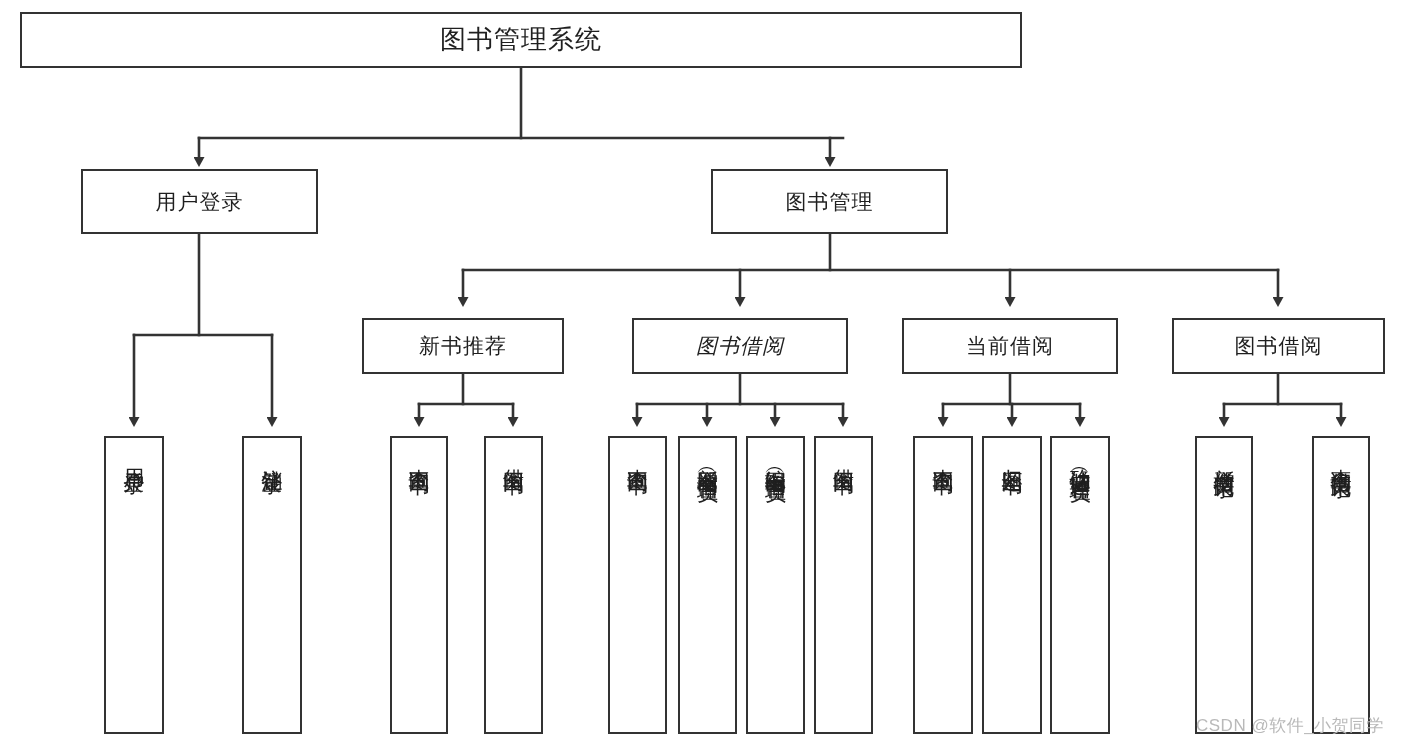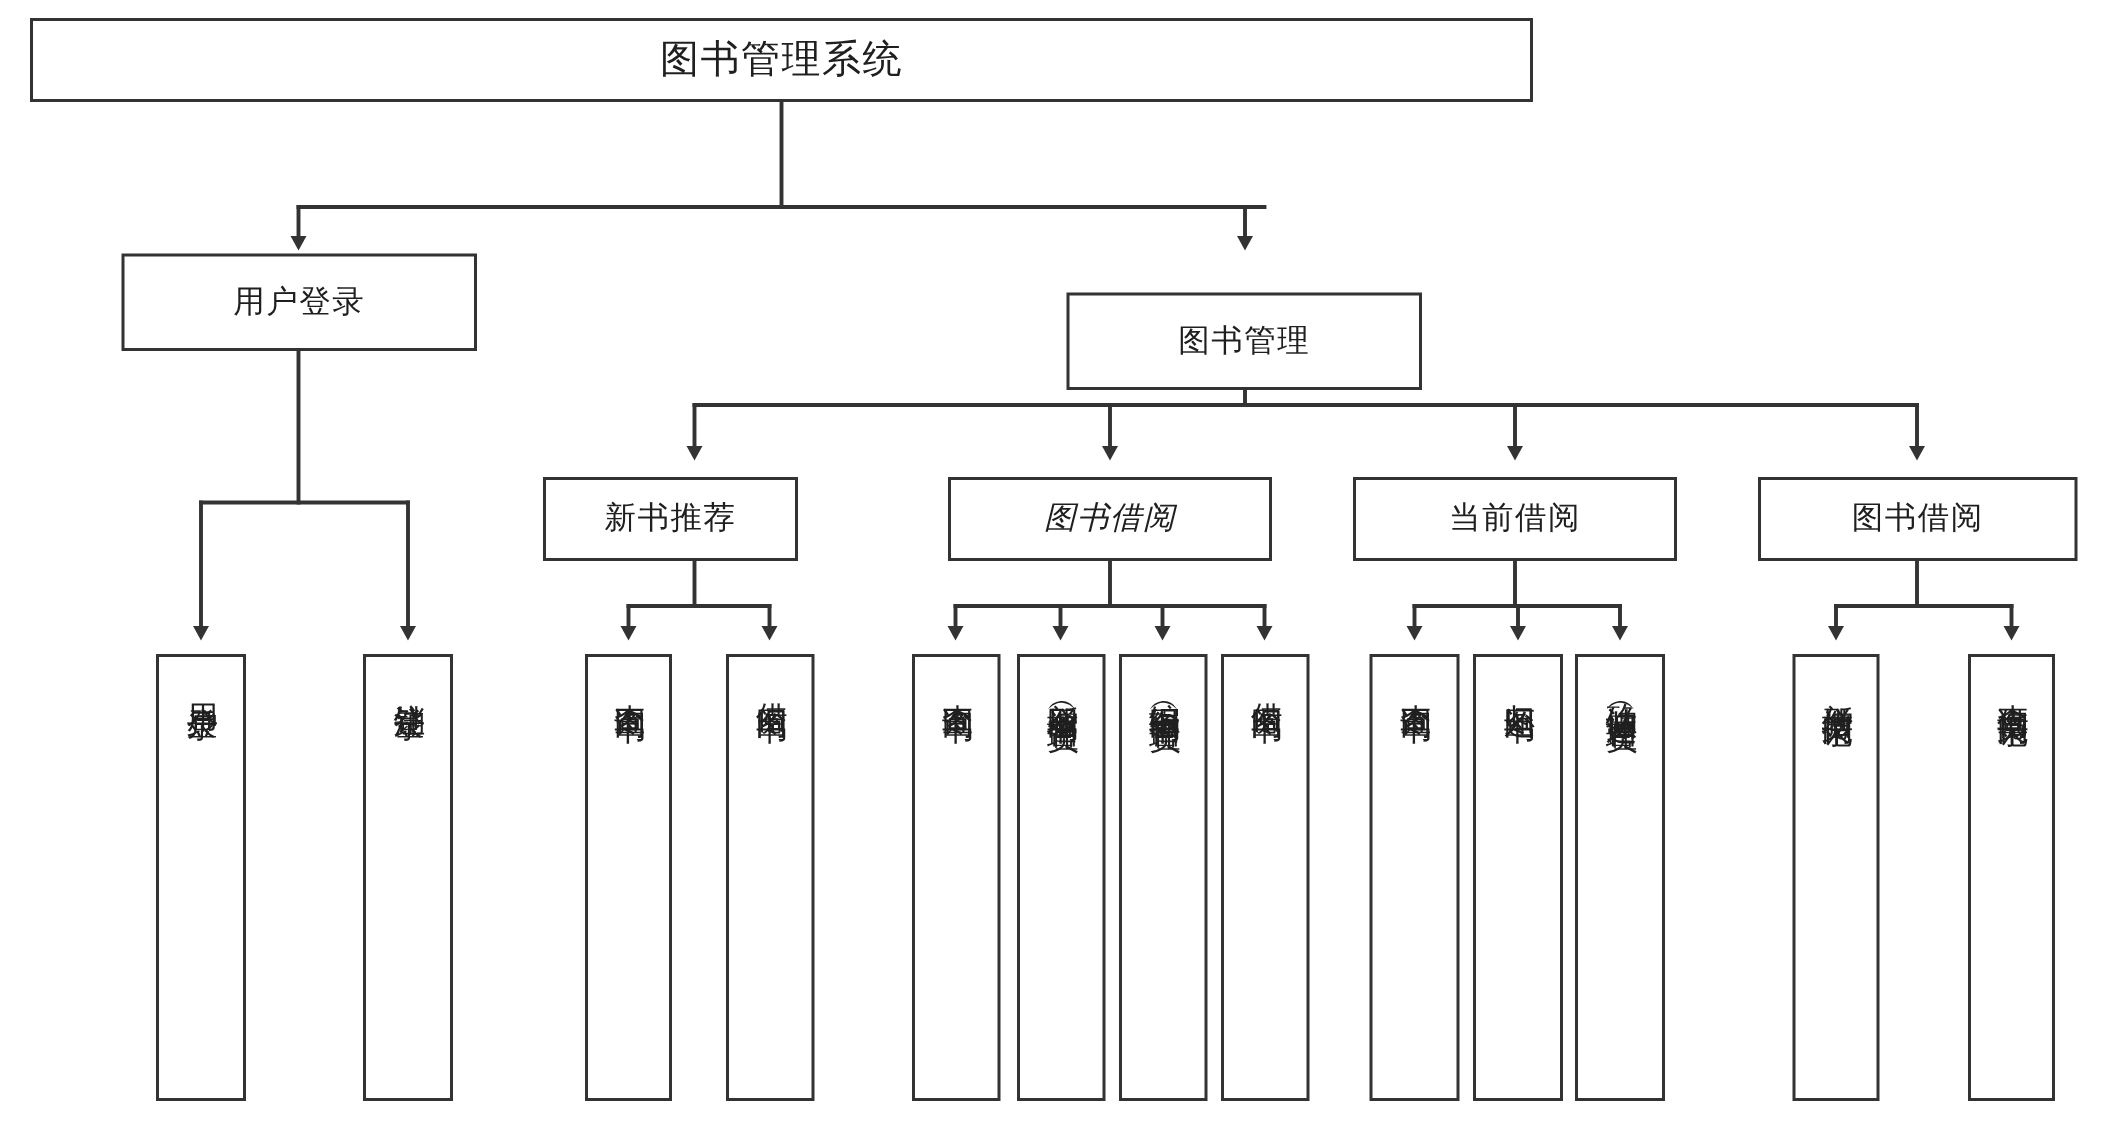--- a/index.html
+++ b/index.html
@@ -117,23 +117,23 @@
       <path d="M1278,374 L1278,404"></path>
       <path d="M1224,404 L1341,404"></path>
       <path d="M1224,404 L1224,418" marker-end="url(#arrow)"></path>
       <path d="M1341,404 L1341,418" marker-end="url(#arrow)"></path>
     </g>
   </svg>
 
   <div class="node horiz root" style="left:20px; top:12px; width:1002px; height:56px;">图书管理系统</div>
 
   <div class="node horiz" style="left:81px; top:169px; width:237px; height:65px;">用户登录</div>
-  <div class="node horiz" style="left:711px; top:169px; width:237px; height:65px;margin-top:26px;">图书管理</div>
+  <div class="node horiz" style="left:711px; top:169px; width:237px; height:65px;">图书管理</div>
 
-  <div class="node horiz" style="left:362px; top:318px; width:170px; height:56px;">新书推荐</div>
+  <div class="node horiz" style="left:362px; top:318px; width:202px; height:56px;">新书推荐</div>
   <div class="node horiz" style="left:632px; top:318px; width:216px; height:56px;font-style:italic;">图书借阅</div>
   <div class="node horiz" style="left:902px; top:318px; width:216px; height:56px;text-align:right;">当前借阅</div>
   <div class="node horiz" style="left:1172px; top:318px; width:213px; height:56px;">图书借阅</div>
 
   <div class="node vert" style="left:104px; top:436px; width:60px; height:298px;">
     <span class="vlabel">用户登录</span>
   </div>
   <div class="node vert" style="left:242px; top:436px; width:60px; height:298px;">
     <span class="vlabel">注销登录</span>
   </div>
@@ -164,14 +164,15 @@
   <div class="node vert" style="left:1050px; top:436px; width:60px; height:298px;">
     <span class="vlabel">确认归还（管理员）</span>
   </div>
   <div class="node vert" style="left:1195px; top:436px; width:58px; height:298px;">
     <span class="vlabel">新增借阅记录</span>
   </div>
   <div class="node vert" style="left:1312px; top:436px; width:58px; height:298px;">
     <span class="vlabel">查询借阅记录</span>
   </div>
 
+  <div class="watermark" style="left:1196px; top:714px;">CSDN @软件_小贺同学</div>
 
 </div>
 
 </body></html>

